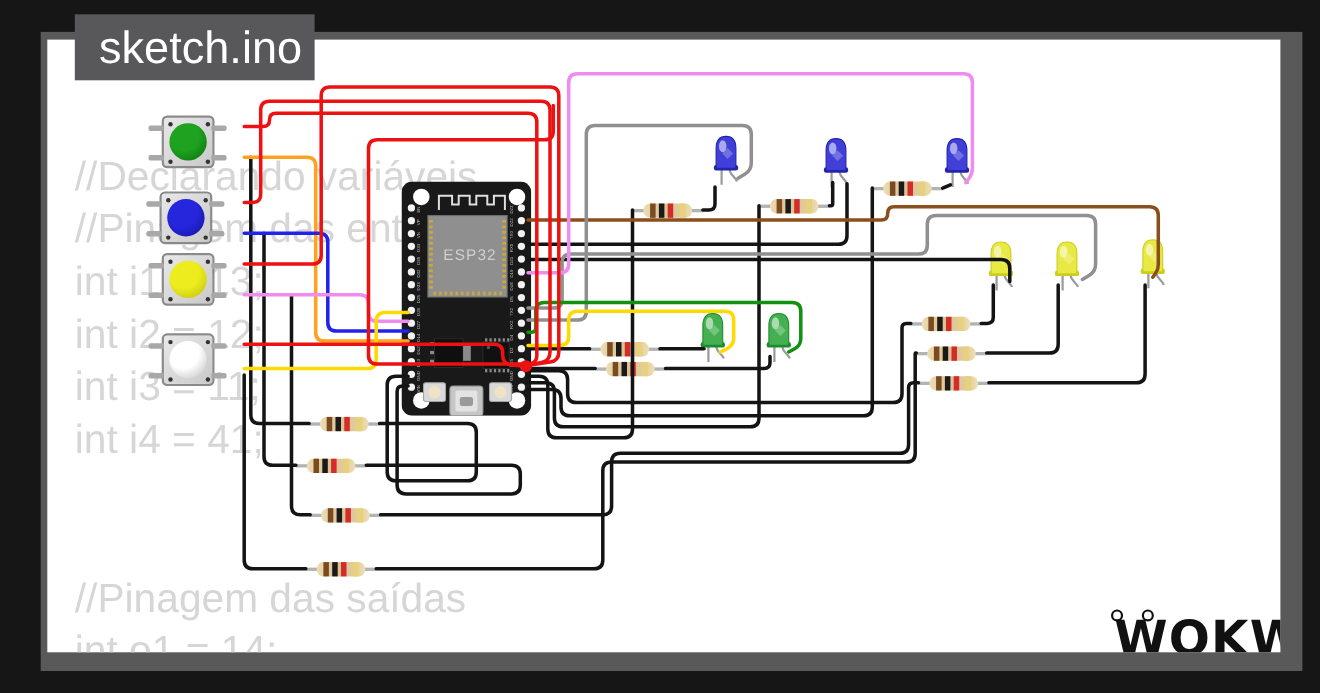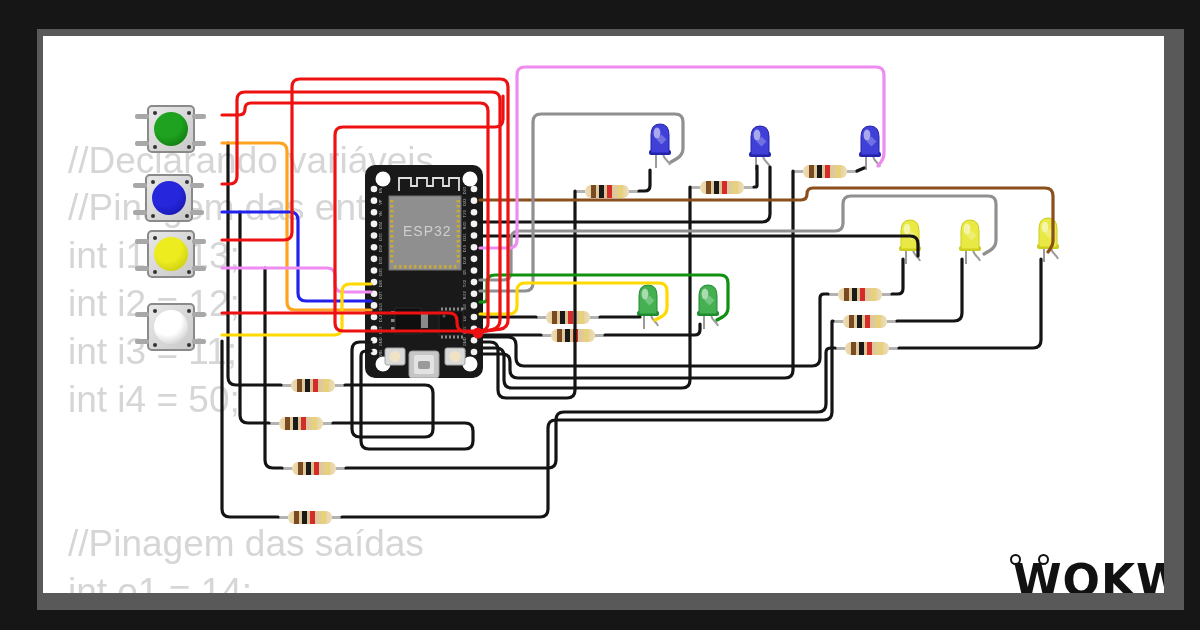--- a/index.html
+++ b/index.html
@@ -40,21 +40,21 @@
 <div id="stage">
   <div id="shadow"></div>
 
   <div id="canvas">
     <div id="code-layer">
         <div class="code-line" style="top: 104px; color: rgb(214, 214, 214);">//Declarando variáveis</div>
         <div class="code-line" style="top: 151px; color: rgb(214, 214, 214);">//Pinagem das entradas</div>
         <div class="code-line" style="top: 199px; color: rgb(214, 214, 214);">int i1 = 13;</div>
         <div class="code-line" style="top: 247px; color: rgb(214, 214, 214);">int i2 = 12;</div>
         <div class="code-line" style="top: 295px; color: rgb(214, 214, 214);">int i3 = 11;</div>
-        <div class="code-line" style="top: 343px; color: rgb(214, 214, 214);">int i4 = 50;</div>
+        <div class="code-line" style="top: 343px; color: rgb(214, 214, 214);">int i4 = 41;</div>
         <div class="code-line" style="top: 487px; color: rgb(214, 214, 214);">//Pinagem das saídas</div>
         <div class="code-line" style="top: 535px; color: rgb(214, 214, 214);">int o1 = 14;</div>
       </div>
     <div id="logo">
       <span>WOKWI</span>
       <span class="ring" style="left:-3px;top:-1px"></span>
       <span class="ring" style="left:25px;top:-1px"></span>
       
       
     </div>
@@ -436,13 +436,16 @@
       <path d="M222,268 L327,268 Q335,268 335,276 L335,284 Q335,292 343,292 L371,292" stroke="#ef8cef" stroke-width="3.2" fill="none" stroke-linecap="round"></path>
       <path d="M222,335 L334,335 Q342,335 342,327 L342,292 Q342,284 350,284 L371,284" stroke="#ffd900" stroke-width="3.2" fill="none" stroke-linecap="round"></path>
       <path d="M222,115 L239,115 Q245,115 245,109 L245,109 Q245,103 251,103 L480,103 Q488,103 488,111 L488,323.5278640450004 Q488,328 484,330 L480,332" stroke="#ee1111" stroke-width="3.2" fill="none" stroke-linecap="round"></path>
       <path d="M222,184 L229.5,184 Q237,184 237,176.5 L237,100 Q237,92 245,92 L492,92 Q500,92 500,100 L500,320 Q500,328 492.1553545944726,329.56892908110547 L480,332" stroke="#ee1111" stroke-width="3.2" fill="none" stroke-linecap="round"></path>
       <path d="M222,240 L284,240 Q292,240 292,232 L292,87 Q292,79 300,79 L500,79 Q508,79 508,87 L508,320 Q508,328 500.0804040507107,329.1313708498985 L480,332" stroke="#ee1111" stroke-width="3.2" fill="none" stroke-linecap="round"></path>
       <path d="M222,313 L449,313 Q457,313 457,321 L457,323 Q457,331 464.9639637807516,331.758472741024 L478,333" stroke="#ee1111" stroke-width="3.2" fill="none" stroke-linecap="round"></path>
       <path d="M480,331 L343,331 Q335,331 335,323 L335,135 Q335,127 343,127 L495,127 Q503,127 503,119 L503,96" stroke="#ee1111" stroke-width="3.2" fill="none" stroke-linecap="round"></path>
       <circle cx="478" cy="333" r="5.5" fill="#ee1111"></circle>
     </svg>
 
+  <div id="title-box">
+    <span>sketch.ino</span>
+  </div>
 </div>
 
 </body></html>

